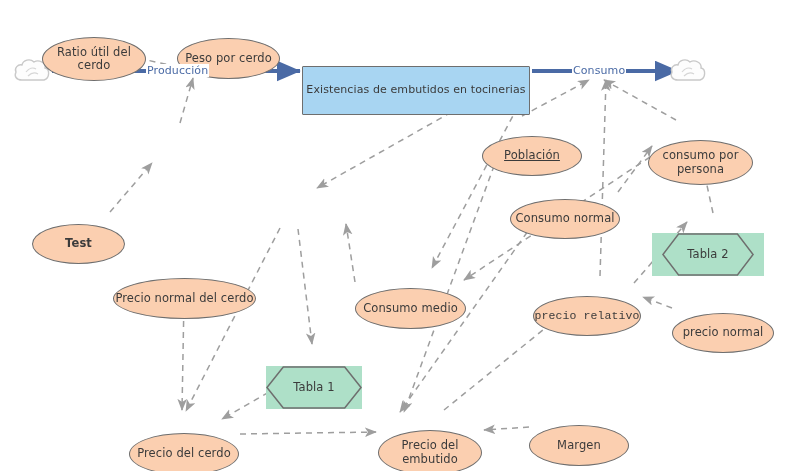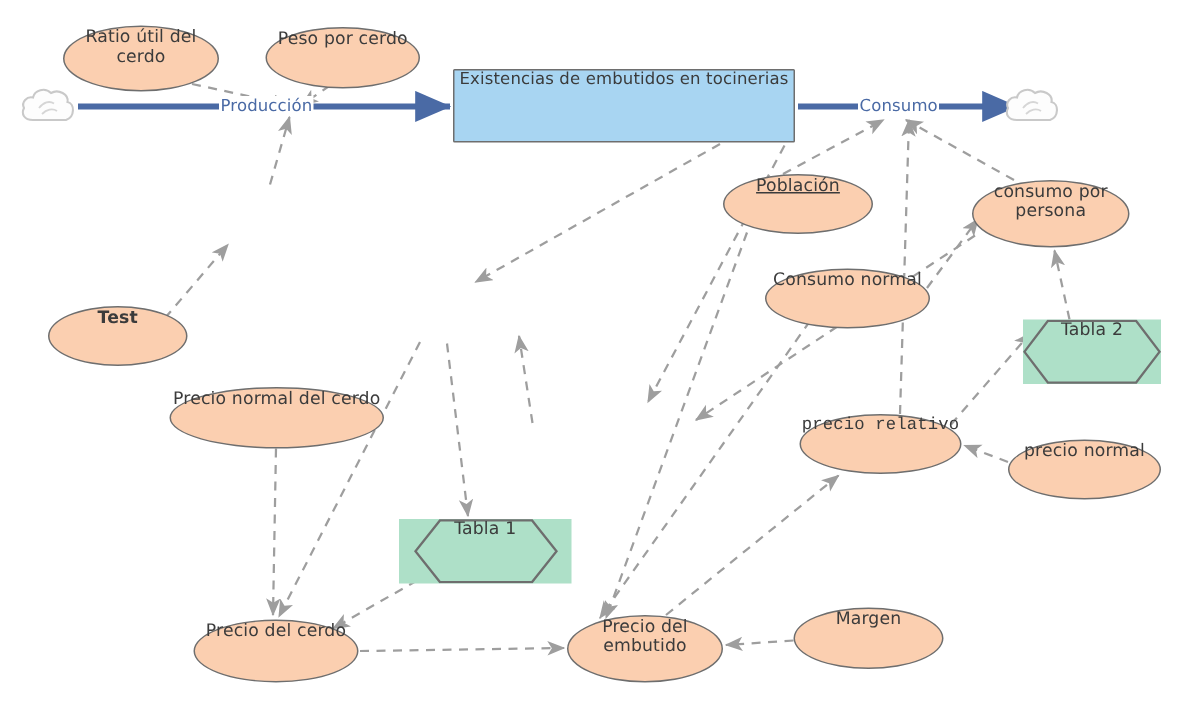--- a/index.html
+++ b/index.html
@@ -28,27 +28,29 @@
   #node-layer {
     position: absolute;
     left: 0;
     top: 0;
     width: 800px;
     height: 471px;
   }
   .node {
     position: absolute;
     display: flex;
+    align-items: center;
     justify-content: center;
     text-align: center;
     box-sizing: border-box;
     color: #3b3b3b;
     font-size: 11.5px;
     line-height: 1.15;
     letter-spacing: 0.1px;
+    margin-top: 20px;
   }
   .node.ellipse {
     border: 1.4px solid #6e6e6e;
     border-radius: 50%;
     background: #fbcfb0;
   }
   .node.stock {
     border: 1.6px solid #6e6e6e;
     background: #a8d5f2;
     border-radius: 1px;
@@ -147,20 +149,23 @@
       </div>
       <div class="node ellipse" style="left: 177px; top: 18px; width: 103px; height: 41px;">
         <span>Peso por cerdo</span>
       </div>
       <div class="node ellipse" style="left: 32px; top: 204px; width: 93px; height: 40px; font-weight: bold;">
         <span>Test</span>
       </div>
       <div class="node ellipse" style="left: 113px; top: 258px; width: 143px; height: 41px;">
         <span>Precio normal del cerdo</span>
       </div>
+      <div class="node ellipse" style="left: 355px; top: 268px; width: 111px; height: 41px;">
+        <span>Consumo medio</span>
+      </div>
       <div class="node ellipse" style="left: 482px; top: 116px; width: 100px; height: 40px; text-decoration: underline;">
         <span>Población</span>
       </div>
       <div class="node ellipse" style="left: 510px; top: 179px; width: 110px; height: 40px;">
         <span>Consumo normal</span>
       </div>
       <div class="node ellipse" style="left: 648px; top: 120px; width: 105px; height: 45px;">
         <span>consumo por persona</span>
       </div>
       <div class="node ellipse" style="left: 533px; top: 276px; width: 108px; height: 40px; font-family: Liberation Mono, monospace;">
@@ -171,27 +176,27 @@
       </div>
       <div class="node ellipse" style="left: 129px; top: 413px; width: 110px; height: 42px;">
         <span>Precio del cerdo</span>
       </div>
       <div class="node ellipse" style="left: 378px; top: 410px; width: 104px; height: 45px;">
         <span>Precio del embutido</span>
       </div>
       <div class="node ellipse" style="left: 529px; top: 405px; width: 100px; height: 41px;">
         <span>Margen</span>
       </div>
-      <div class="node hexagon" style="left: 266px; top: 346px; width: 115px; height: 43px;">
+      <div class="node hexagon" style="left: 266px; top: 346px; width: 96px; height: 43px;">
         <span class="hexshape"><svg viewBox="0 0 100 45" width="96" height="43" preserveAspectRatio="none">
             <polygon points="18,1 82,1 99,22.5 82,44 18,44 1,22.5" fill="#aee0c8" stroke="#6e6e6e" stroke-width="1.6"></polygon>
           </svg></span>
         <span class="hexlabel">Tabla 1</span>
       </div>
-      <div class="node hexagon" style="left: 682px; top: 213px; width: 92px; height: 43px;">
+      <div class="node hexagon" style="left: 652px; top: 213px; width: 112px; height: 43px;">
         <span class="hexshape"><svg viewBox="0 0 100 45" width="92" height="43" preserveAspectRatio="none">
             <polygon points="18,1 82,1 99,22.5 82,44 18,44 1,22.5" fill="#aee0c8" stroke="#6e6e6e" stroke-width="1.6"></polygon>
           </svg></span>
         <span class="hexlabel">Tabla 2</span>
       </div>
       <div class="flow-label" style="left: 146px; top: 64px;">Producción</div>
       <div class="flow-label" style="left: 572px; top: 64px;">Consumo</div>
     </div>
 
 </div>

